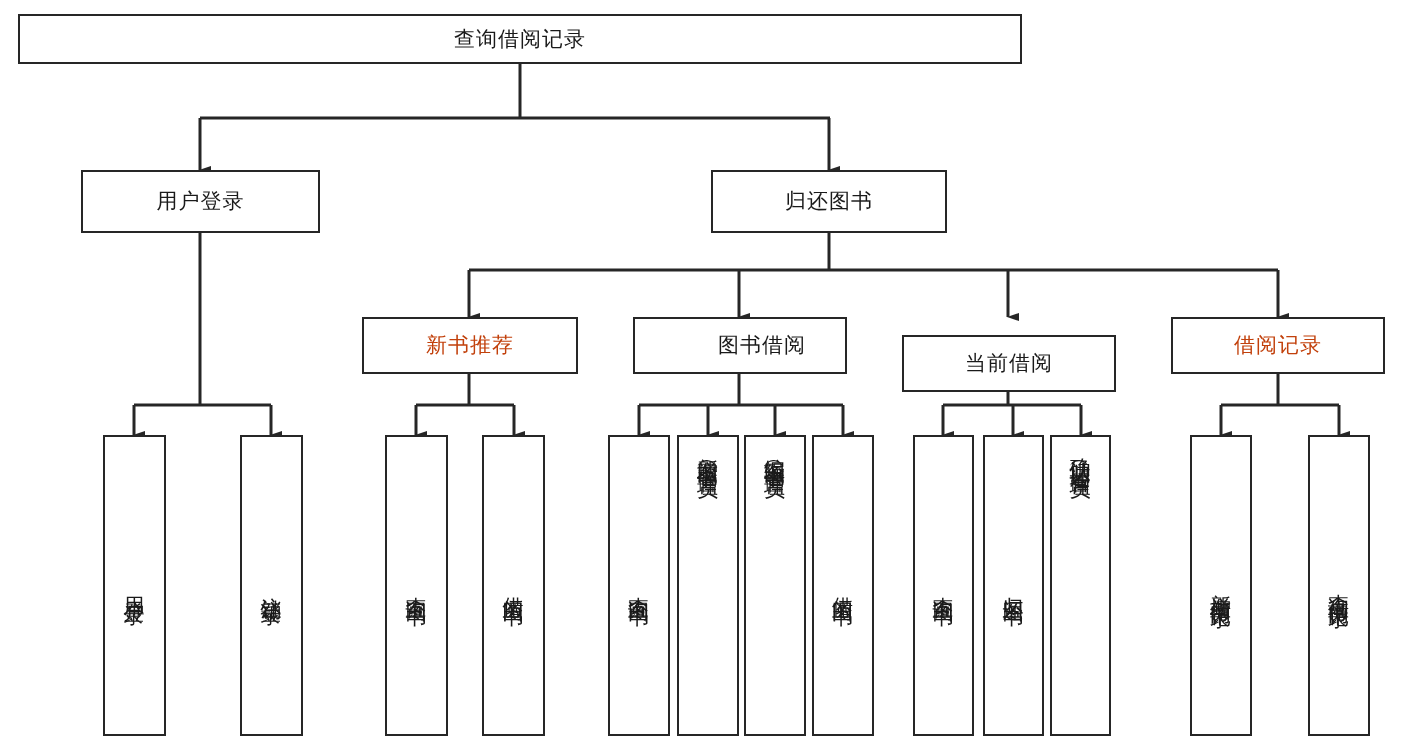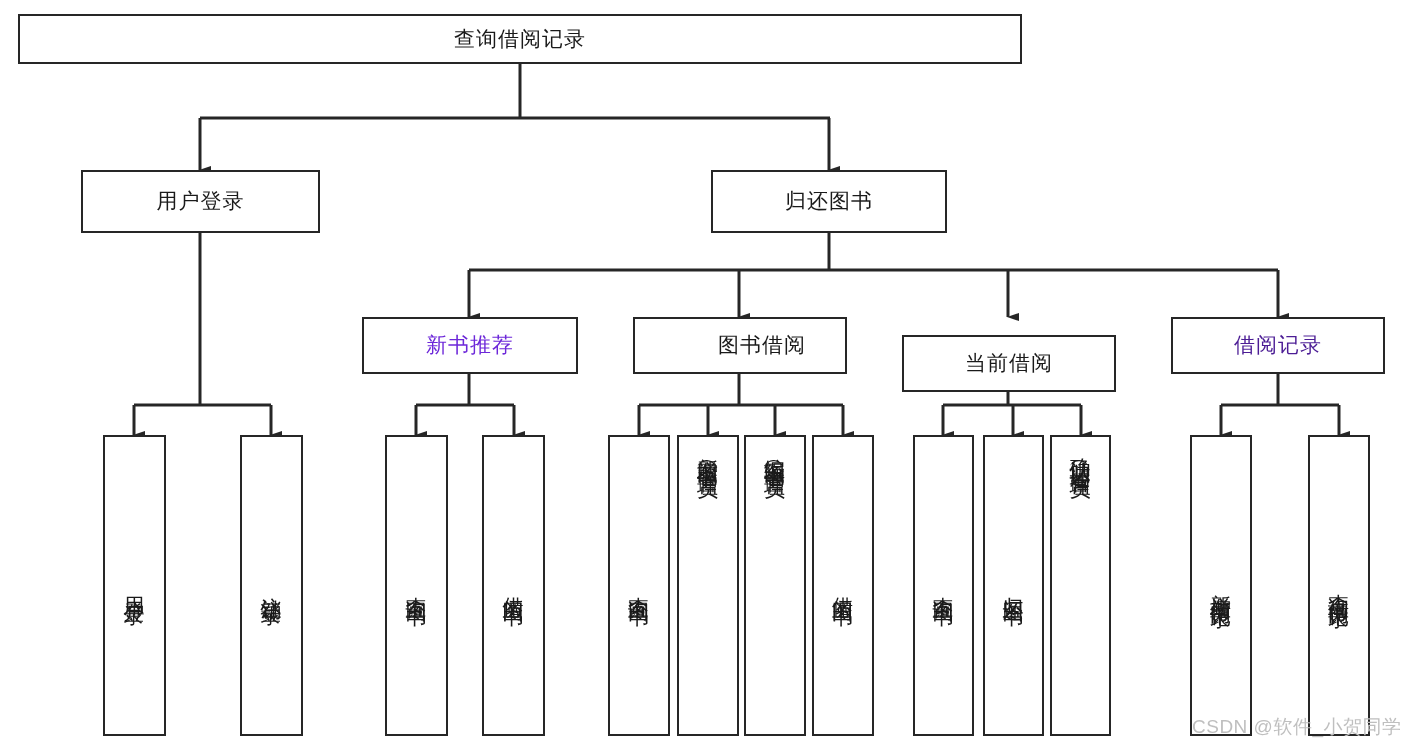--- a/index.html
+++ b/index.html
@@ -122,30 +122,30 @@
       <div class="node horizontal" style="left: 18px; top: 14px; width: 1004px; height: 50px; border-color: rgb(38, 38, 38);">
         <span class="label" style="color: rgb(26, 26, 26);">查询借阅记录</span>
       </div>
       <div class="node horizontal" style="left: 81px; top: 170px; width: 239px; height: 63px; border-color: rgb(38, 38, 38);">
         <span class="label" style="color: rgb(26, 26, 26);">用户登录</span>
       </div>
       <div class="node horizontal" style="left: 711px; top: 170px; width: 236px; height: 63px; border-color: rgb(38, 38, 38);">
         <span class="label" style="color: rgb(26, 26, 26);">归还图书</span>
       </div>
       <div class="node horizontal" style="left: 362px; top: 317px; width: 216px; height: 57px; border-color: rgb(38, 38, 38);">
-        <span class="label" style="color: #6d28d9;">新书推荐</span>
+        <span class="label" style="color: #c2410c;">新书推荐</span>
       </div>
       <div class="node horizontal" style="left: 633px; top: 317px; width: 214px; height: 57px; border-color: rgb(38, 38, 38); padding-left: 44px;">
         <span class="label" style="color: rgb(26, 26, 26);">图书借阅</span>
       </div>
       <div class="node horizontal" style="left: 902px; top: 335px; width: 214px; height: 57px; border-color: rgb(38, 38, 38);">
         <span class="label" style="color: rgb(26, 26, 26);">当前借阅</span>
       </div>
       <div class="node horizontal" style="left: 1171px; top: 317px; width: 214px; height: 57px; border-color: rgb(38, 38, 38);">
-        <span class="label" style="color: #4c1d95;">借阅记录</span>
+        <span class="label" style="color: #c2410c;">借阅记录</span>
       </div>
       <div class="node vertical" style="left: 103px; top: 435px; width: 63px; height: 301px; border-color: rgb(38, 38, 38);">
         <span class="label" style="color: rgb(26, 26, 26);">用户登录</span>
       </div>
       <div class="node vertical" style="left: 240px; top: 435px; width: 63px; height: 301px; border-color: rgb(38, 38, 38);">
         <span class="label" style="color: rgb(26, 26, 26);">注销登录</span>
       </div>
       <div class="node vertical" style="left: 385px; top: 435px; width: 63px; height: 301px; border-color: rgb(38, 38, 38);">
         <span class="label" style="color: rgb(26, 26, 26);">查询图书</span>
       </div>
@@ -174,15 +174,14 @@
         <span class="label" style="color: rgb(26, 26, 26);">确认归还（管理员）</span>
       </div>
       <div class="node vertical" style="left: 1190px; top: 435px; width: 62px; height: 301px; border-color: rgb(38, 38, 38);">
         <span class="label" style="color: rgb(26, 26, 26);">新增借阅记录</span>
       </div>
       <div class="node vertical" style="left: 1308px; top: 435px; width: 62px; height: 301px; border-color: rgb(38, 38, 38);">
         <span class="label" style="color: rgb(26, 26, 26);">查询借阅记录</span>
       </div>
     </div>
 
-  <div class="watermark" style="left: 1192px; top: 714px; color: rgb(191, 191, 191);">CSDN @软件_小贺同学</div>
 
 </div>
 
 </body></html>

